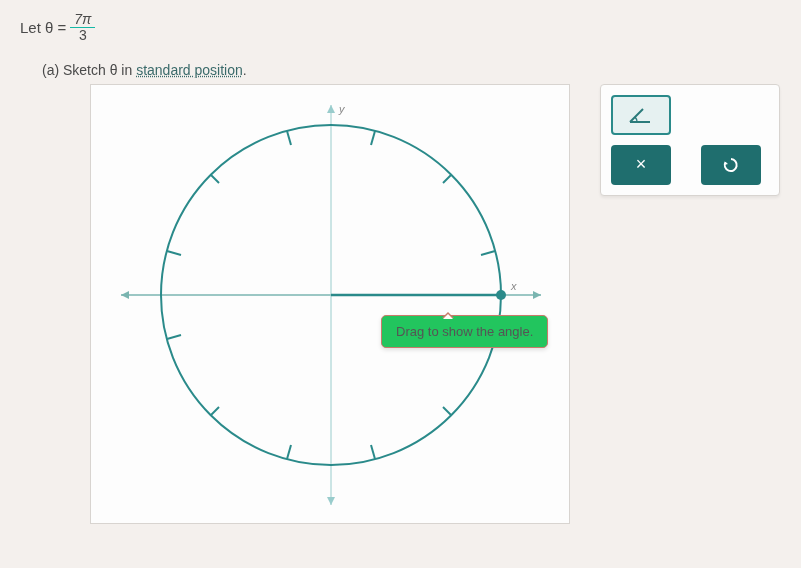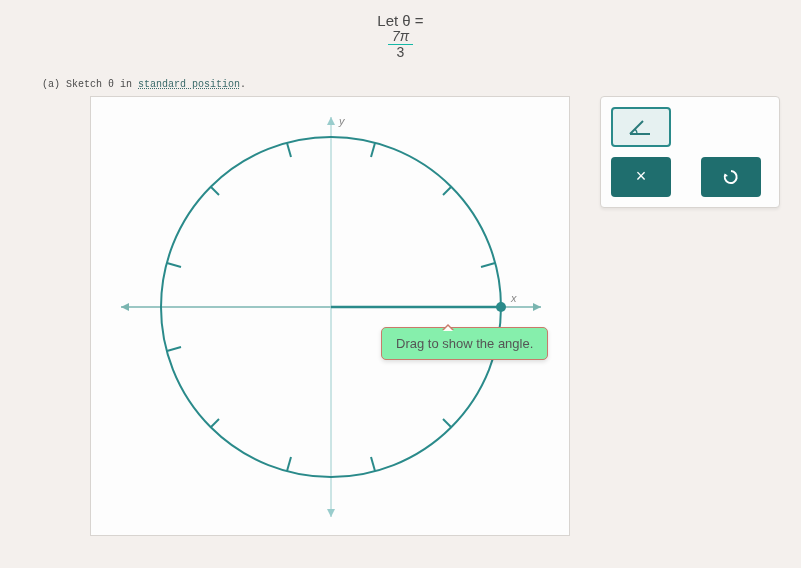--- a/index.html
+++ b/index.html
@@ -12,58 +12,56 @@
     height: 568px;
     color: #4a4a4a;
     overflow: hidden;
   }
   .question-header {
     font-size: 15px;
     margin-bottom: 18px;
     display: flex;
     align-items: center;
     flex-wrap: wrap;
-    flex-direction: column;
   }
   .fraction {
     display: inline-flex;
     flex-direction: column;
     align-items: center;
     vertical-align: middle;
     margin: 0 4px;
     font-size: 14px;
     line-height: 1.1;
   }
   .fraction .num { border-bottom: 1px solid #14b8a6; padding: 0 4px; font-style: italic; }
   .fraction .den { padding: 0 4px; }
   .part-a {
-    font-size: 10px;
+    font-size: 14px;
     margin-left: 22px;
     margin-bottom: 6px;
-    font-family: Liberation Mono, monospace;
   }
   .underline-link {
     text-decoration: underline dotted;
     color: #3a6a6a;
   }
   .content-row { display: flex; align-items: flex-start; }
   .canvas-panel {
     width: 480px;
     height: 440px;
     background: #fdfdfd;
     border: 1px solid #d8d4d0;
     margin-left: 70px;
     position: relative;
   }
   .canvas-panel svg { position: absolute; top: 0; left: 0; }
   .tooltip {
     position: absolute;
     left: 290px;
     top: 230px;
-    background: #86efac;
+    background: #22c55e;
     border: 1.5px solid #c97a6a;
     border-radius: 5px;
     padding: 8px 14px;
     font-size: 13px;
     color: #555;
     box-shadow: 0 2px 4px rgba(0,0,0,0.12);
   }
   .tooltip::before {
     content: "";
     position: absolute;

